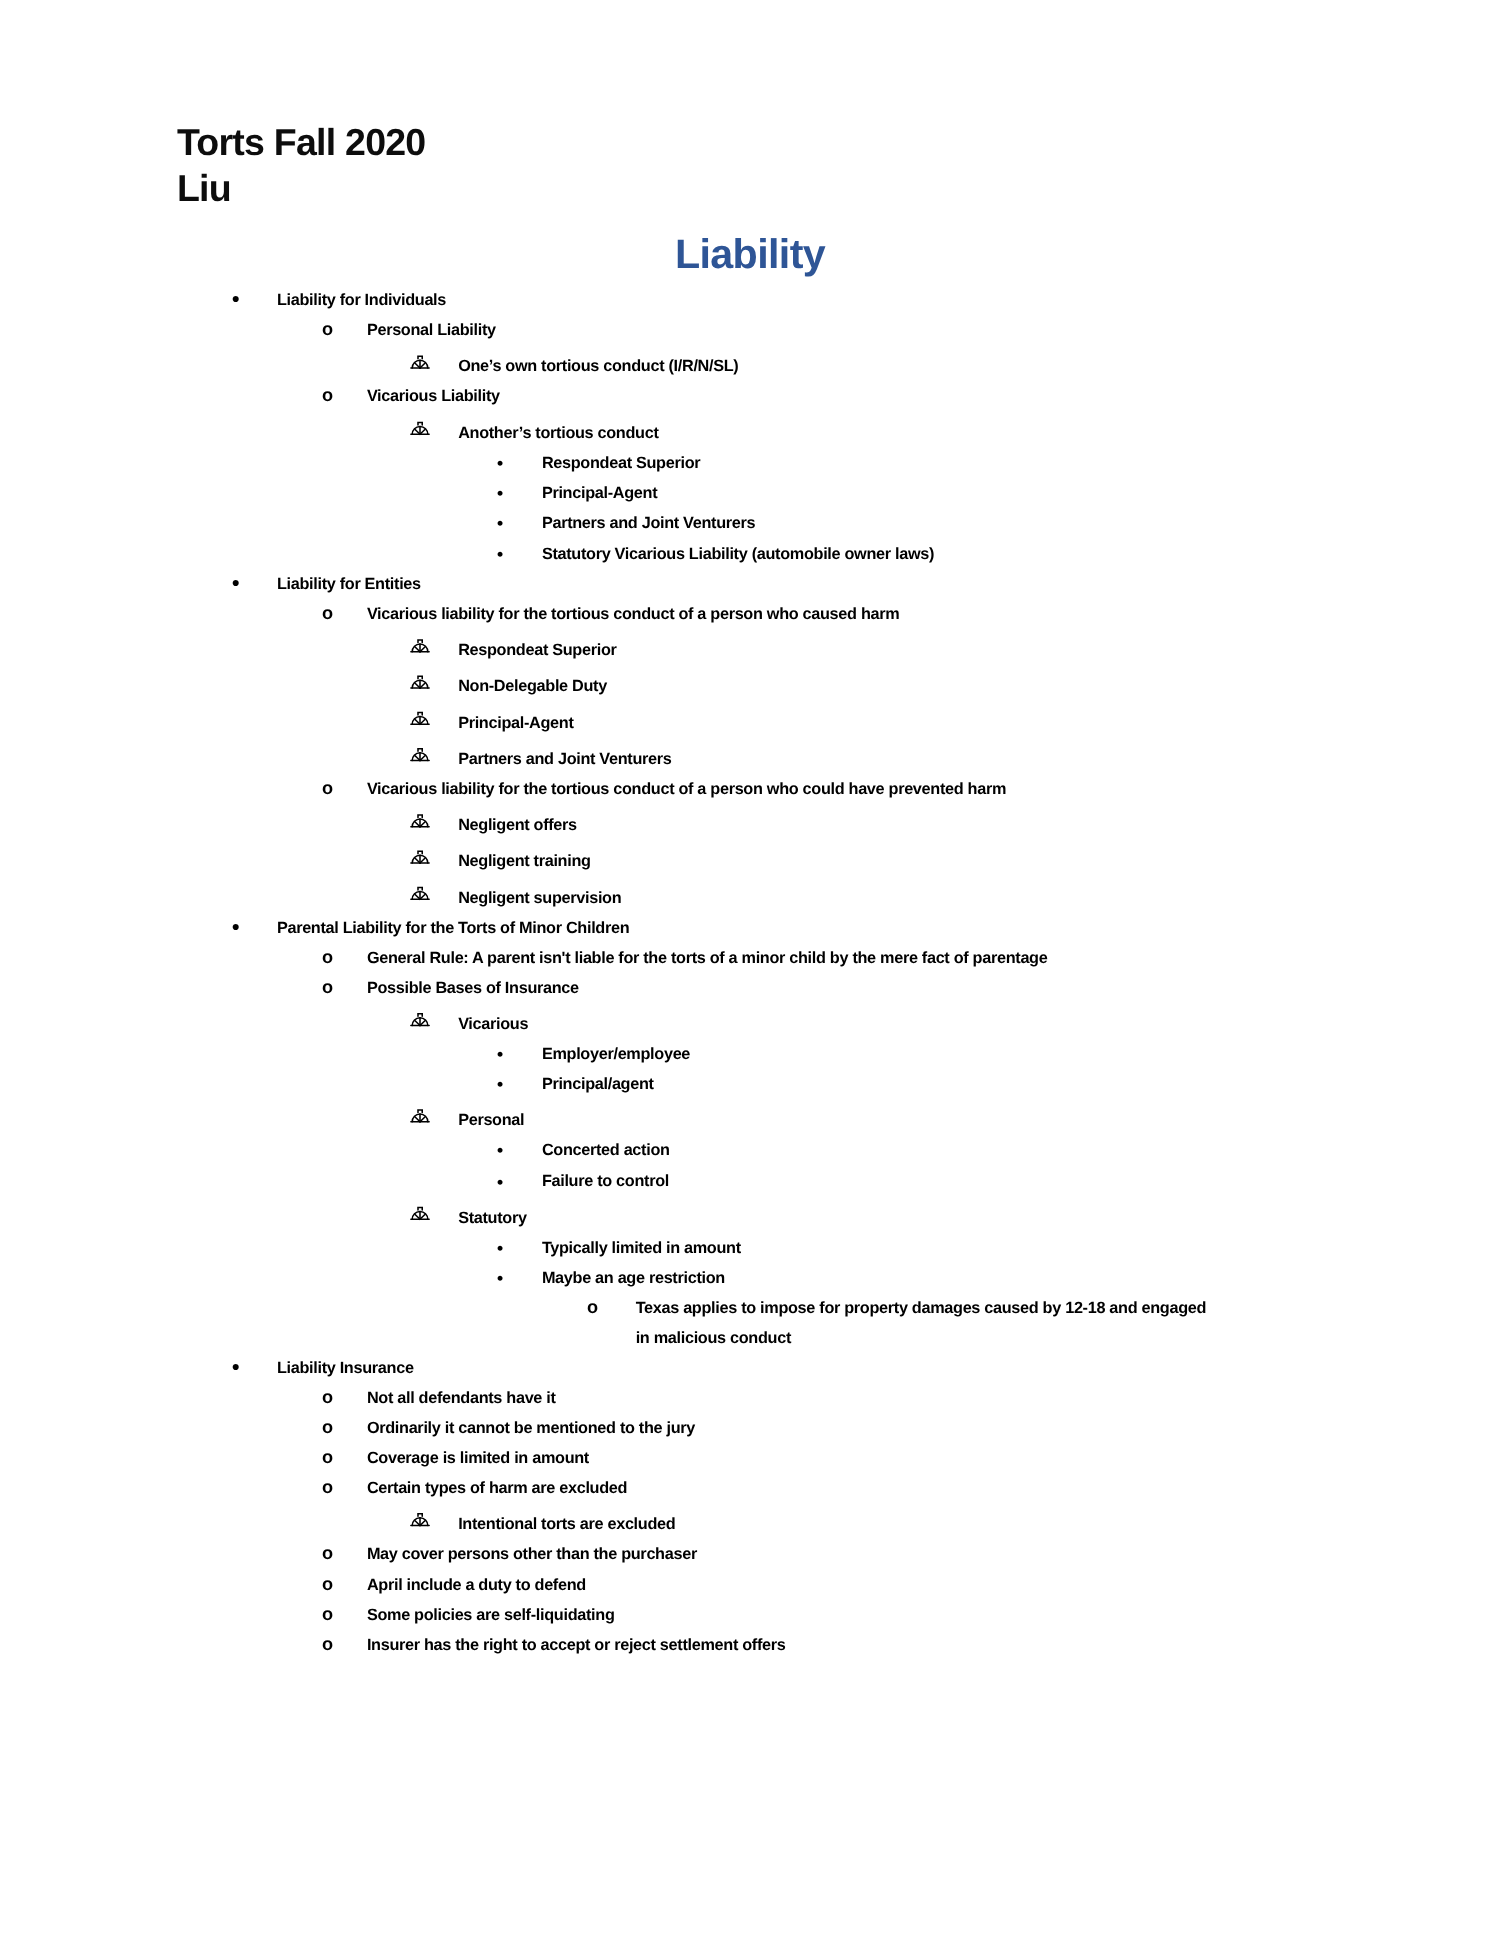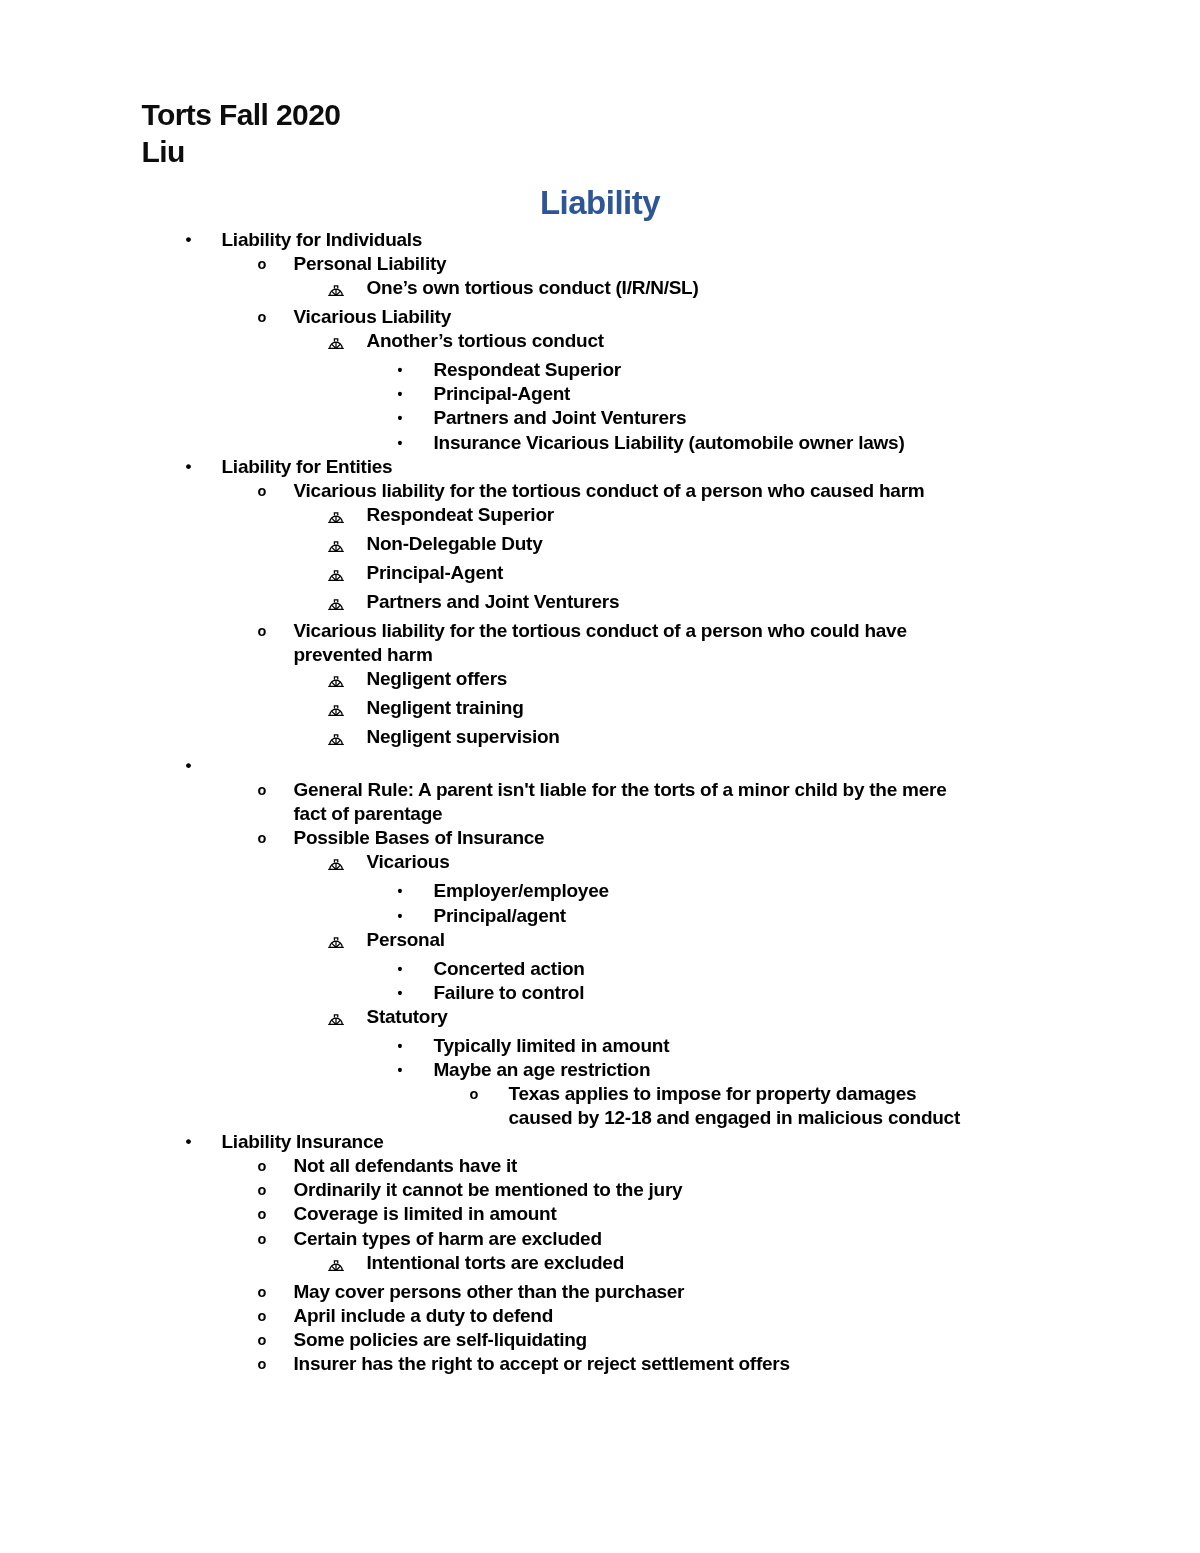--- a/index.html
+++ b/index.html
@@ -19,27 +19,27 @@
     text-align:center;
     font-size:33px; line-height:36px; letter-spacing:-0.5px;
     font-weight:800;
   }
   .outline { margin-top:7px; padding-right:140px; }
   .row { display:flex; align-items:flex-start; min-height:24.1px; }
   .row .marker {
     flex:0 0 auto; line-height:24px; text-align:left;
   }
   .row .txt {
-    flex:0 1 auto; font-size:19px; line-height:24.1px; letter-spacing:-0.25px;
+    flex:0 1 auto; font-size:13px; line-height:24.1px; letter-spacing:-0.25px;
   }
   .lvl1 { padding-left:104px; }
   .lvl1 .marker { width:36px; font-size:17px; }
   .lvl2 { padding-left:176px; }
   .lvl2 .marker { width:36px; font-size:14.5px; }
-  .lvl3 { padding-left:246px; }
+  .lvl3 { padding-left:246px;align-items:flex-end; }
   .lvl3 .marker { width:39px; padding-top:5px; }
   .lvl4 { padding-left:316px; }
   .lvl4 .marker { width:36px; font-size:14px; }
   .lvl5 { padding-left:388px; }
   .lvl5 .marker { width:39px; font-size:14.5px; }
   .lvl5 .txt { max-width:640px; }
   .fan-glyph { display:inline-block; }
 </style>
 </head>
 <body>
@@ -98,21 +98,21 @@
       <div class="row lvl4">
         <span class="marker">•</span>
         <span class="txt">Principal-Agent</span>
       </div>
       <div class="row lvl4">
         <span class="marker">•</span>
         <span class="txt">Partners and Joint Venturers</span>
       </div>
       <div class="row lvl4">
         <span class="marker">•</span>
-        <span class="txt">Insurance Vicarious Liability (automobile owner laws)</span>
+        <span class="txt">Statutory Vicarious Liability (automobile owner laws)</span>
       </div>
       <div class="row lvl1">
         <span class="marker">•</span>
         <span class="txt">Liability for Entities</span>
       </div>
       <div class="row lvl2">
         <span class="marker">o</span>
         <span class="txt">Vicarious liability for the tortious conduct of a person who caused harm</span>
       </div>
       <div class="row lvl3">
@@ -205,20 +205,21 @@
       <line x1="9" y1="12.5" x2="4.6" y2="8.2"></line>
       <line x1="9" y1="12.5" x2="9" y2="5.6"></line>
       <line x1="9" y1="12.5" x2="13.4" y2="8.2"></line>
       <path d="M7.2 4.2 L7.2 1.8 L11 1.8 L11 4.2"></path>
     </g>
   </svg></span>
         <span class="txt">Negligent supervision</span>
       </div>
       <div class="row lvl1">
         <span class="marker">•</span>
+        <span class="txt">Parental Liability for the Torts of Minor Children</span>
       </div>
       <div class="row lvl2">
         <span class="marker">o</span>
         <span class="txt">General Rule: A parent isn't liable for the torts of a minor child by the mere fact of parentage</span>
       </div>
       <div class="row lvl2">
         <span class="marker">o</span>
         <span class="txt">Possible Bases of Insurance</span>
       </div>
       <div class="row lvl3">

